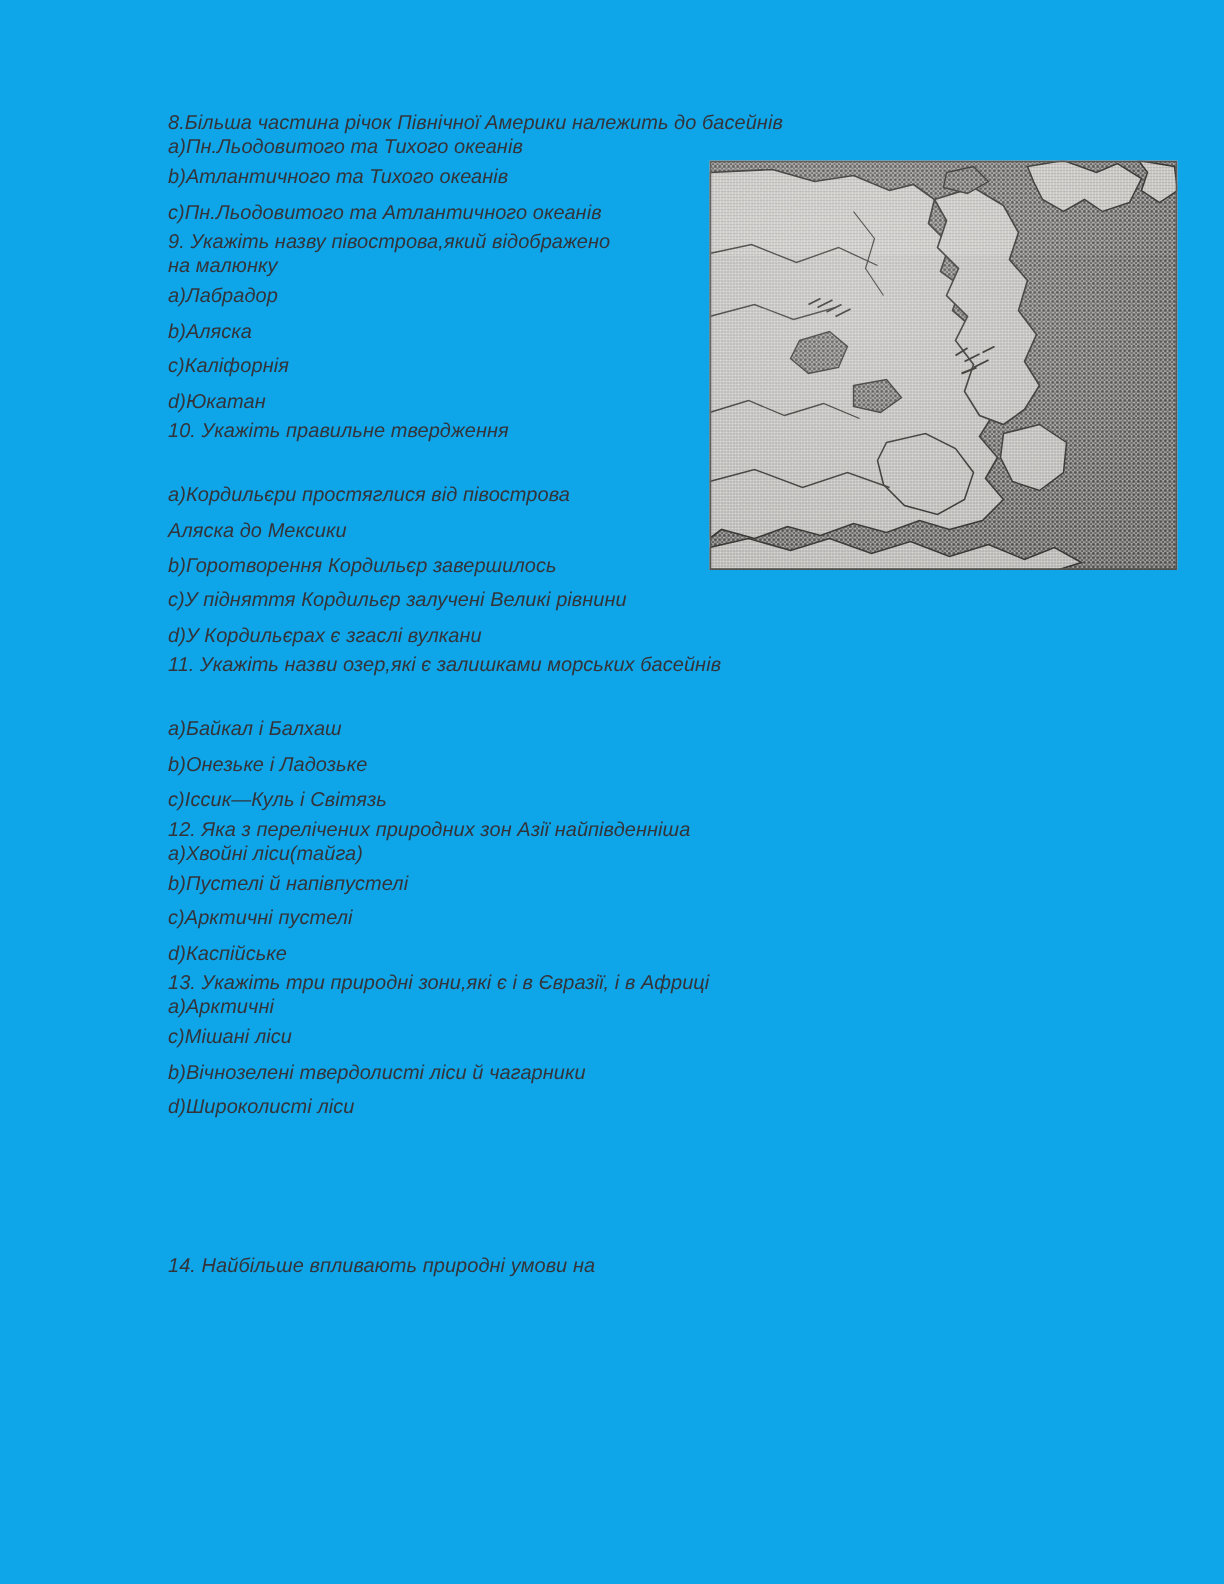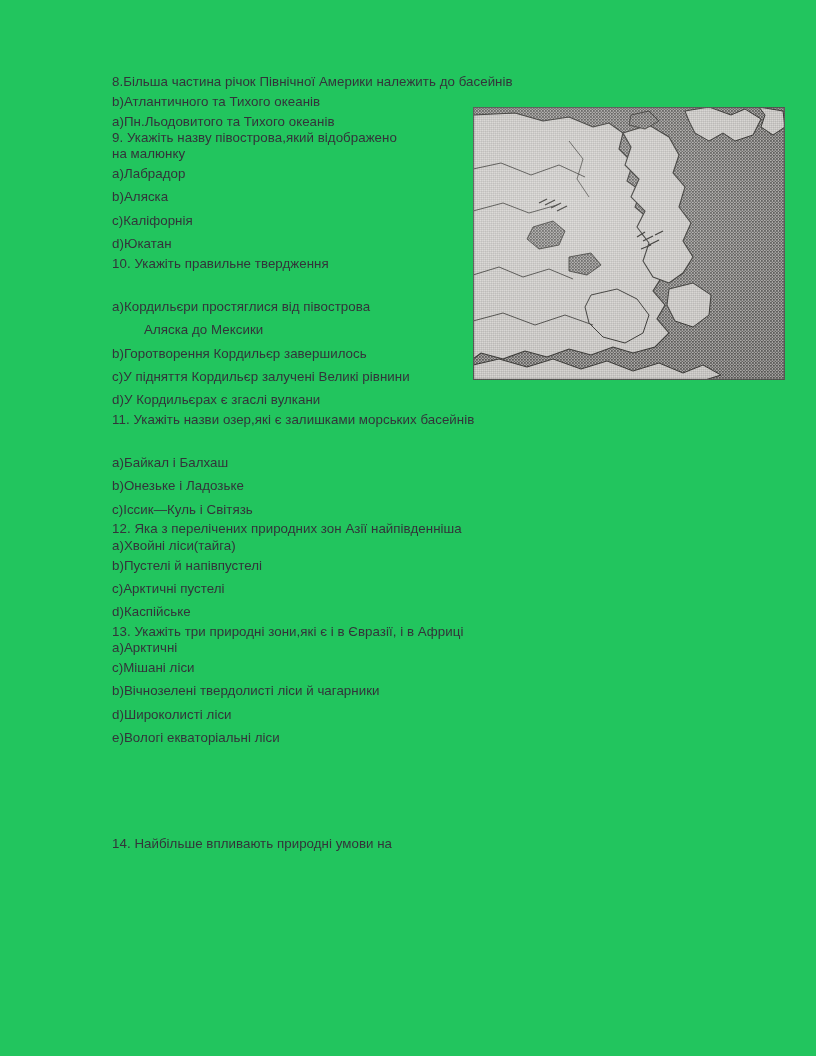--- a/index.html
+++ b/index.html
@@ -12,21 +12,22 @@
     height: 1056px;
     position: relative;
     overflow: hidden;
     font-family: "Liberation Sans", "DejaVu Sans", sans-serif;
     color: #2b2b2b;
   }
 
   #page {
     position: absolute;
     inset: 0;
-    background: #22c55e;
+    background: #0ea5e9;
+    font-style: italic;
   }
 
   
   #text-column {
     position: absolute;
     left: 112px;
     top: 74px;
     width: 360px;
   }
 
@@ -52,21 +53,20 @@
   }
 
   
   .line.opt.tight {
     line-height: 16.0px;
   }
 
   
   .line.cont {
     line-height: 23.4px;
-    margin-left: 32px;
   }
 
   
   .spacer-line { height: 23px; }
   .spacer-tail { height: 86px; }
 
   
   #map-figure {
     position: absolute;
     left: 473px;
@@ -113,22 +113,23 @@
 </style>
 </head>
 <body>
 
 <div id="page">
 
   <div id="text-column">
 
     <div class="q-block">
       <div class="line stem">8.Більша частина річок Північної Америки належить до басейнів</div>
+      <div class="line opt tight">a)Пн.Льодовитого та Тихого океанів</div>
       <div class="line opt">b)Атлантичного та Тихого океанів</div>
-      <div class="line opt tight">a)Пн.Льодовитого та Тихого океанів</div>
+      <div class="line opt">c)Пн.Льодовитого та Атлантичного океанів</div>
     </div>
 
     <div class="q-block">
       <div class="line stem">9. Укажіть назву півострова,який відображено</div>
       <div class="line stem">на малюнку</div>
       <div class="line opt">a)Лабрадор</div>
       <div class="line opt">b)Аляска</div>
       <div class="line opt">c)Каліфорнія</div>
       <div class="line opt">d)Юкатан</div>
     </div>
@@ -158,21 +159,20 @@
       <div class="line opt">c)Арктичні пустелі</div>
       <div class="line opt">d)Каспійське</div>
     </div>
 
     <div class="q-block">
       <div class="line stem">13. Укажіть три природні зони,які є і в Євразії, і в Африці</div>
       <div class="line opt tight">a)Арктичні</div>
       <div class="line opt">c)Мішані ліси</div>
       <div class="line opt">b)Вічнозелені твердолисті ліси й чагарники</div>
       <div class="line opt">d)Широколисті ліси</div>
-      <div class="line opt">e)Вологі екваторіальні ліси</div>
     </div>
 
     <div class="spacer-tail"></div>
 
     <div class="q-block">
       <div class="line stem">14. Найбільше впливають природні умови на</div>
     </div>
 
   </div>
 

